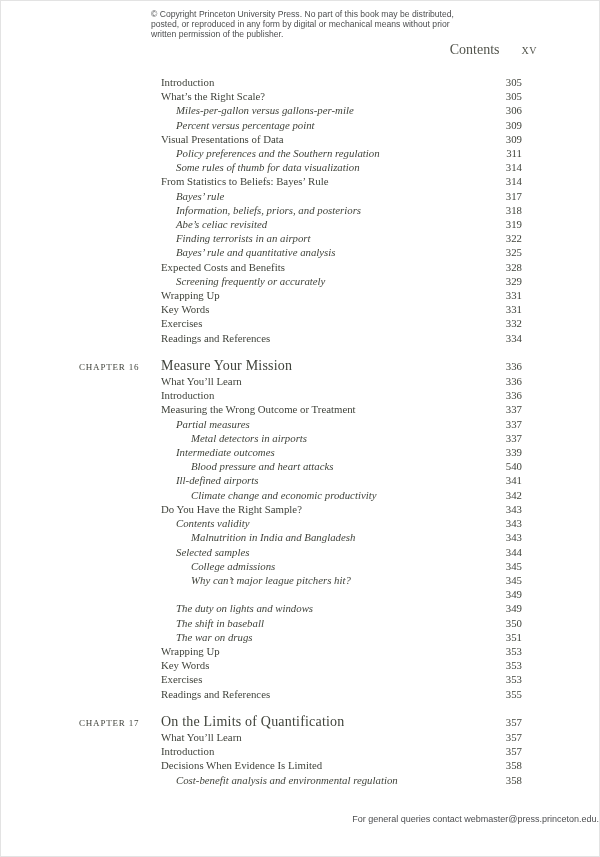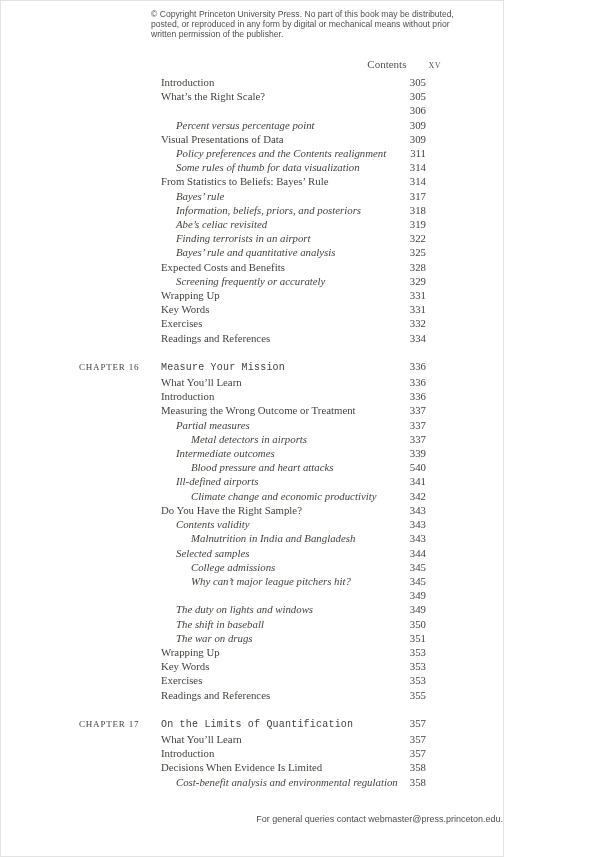--- a/index.html
+++ b/index.html
@@ -1,19 +1,19 @@
 <!DOCTYPE html>
 <html><head>
 <meta charset="utf-8">
 <style>
   * { margin: 0; padding: 0; box-sizing: border-box; }
   html, body { background: #ffffff; }
   .page {
     position: relative;
-    width: 504px;
+    width: 600px;
     height: 857px;
     background: #ffffff;
     border: 1px solid #e3e3e3;
     font-family: "Liberation Serif", serif;
     color: #3f423a;
     overflow: hidden;
   }
   .copyright {
     position: absolute;
     top: 8px;
@@ -24,23 +24,22 @@
     line-height: 10.2px;
     color: #4d4e50;
   }
   .running-head {
     position: absolute;
     top: 41px;
     right: 62px;
     display: flex;
     align-items: baseline;
     gap: 22px;
-    font-size: 11px;
+    font-size: 14px;
     color: #52544c;
-    margin-top: 16px;
   }
   .running-head .folio {
     font-variant: small-caps;
     letter-spacing: 0.5px;
   }
   .toc {
     position: absolute;
     top: 74px;
     left: 78px;
     right: 77px;
@@ -58,23 +57,22 @@
   .entry-row.level-2 { padding-left: 112px; }
   .chapter-row { margin-top: 14px; }
   .chapter-num {
     width: 82px;
     flex: 0 0 82px;
     font-size: 9px;
     letter-spacing: 0.8px;
     color: #3f423a;
   }
   .chapter-row .entry-label {
-    font-size: 10px;
+    font-size: 14px;
     letter-spacing: 0.2px;
-    font-family: Liberation Mono, monospace;
   }
   .entry-label { flex: 0 0 auto; }
   .spacer { flex: 1 1 auto; }
   .entry-page { flex: 0 0 auto; }
   .footer {
     position: absolute;
     top: 813px;
     left: 0;
     width: 100%;
     text-align: right;
@@ -100,35 +98,36 @@
         <span class="entry-label">Introduction</span>
         <span class="spacer"></span>
         <span class="entry-page">305</span>
       </div>
       <div class="toc-row entry-row level-0">
         <span class="entry-label">What’s the Right Scale?</span>
         <span class="spacer"></span>
         <span class="entry-page">305</span>
       </div>
       <div class="toc-row entry-row level-1">
+        <span class="entry-label">Miles-per-gallon versus gallons-per-mile</span>
         <span class="spacer"></span>
         <span class="entry-page">306</span>
       </div>
       <div class="toc-row entry-row level-1">
         <span class="entry-label">Percent versus percentage point</span>
         <span class="spacer"></span>
         <span class="entry-page">309</span>
       </div>
       <div class="toc-row entry-row level-0">
         <span class="entry-label">Visual Presentations of Data</span>
         <span class="spacer"></span>
         <span class="entry-page">309</span>
       </div>
       <div class="toc-row entry-row level-1">
-        <span class="entry-label">Policy preferences and the Contents realignment</span>
+        <span class="entry-label">Policy preferences and the Southern regulation</span>
         <span class="spacer"></span>
         <span class="entry-page">311</span>
       </div>
       <div class="toc-row entry-row level-1">
         <span class="entry-label">Some rules of thumb for data visualization</span>
         <span class="spacer"></span>
         <span class="entry-page">314</span>
       </div>
       <div class="toc-row entry-row level-0">
         <span class="entry-label">From Statistics to Beliefs: Bayes’ Rule</span>

